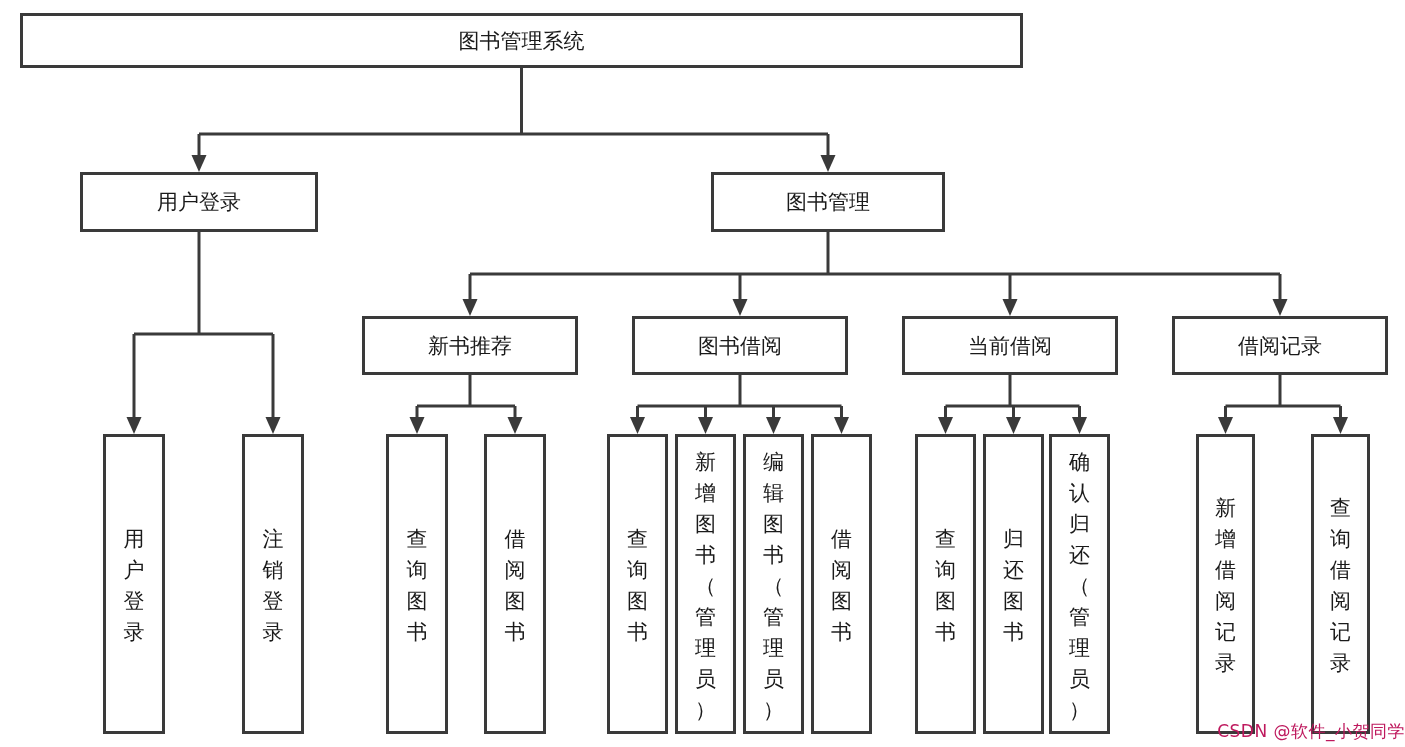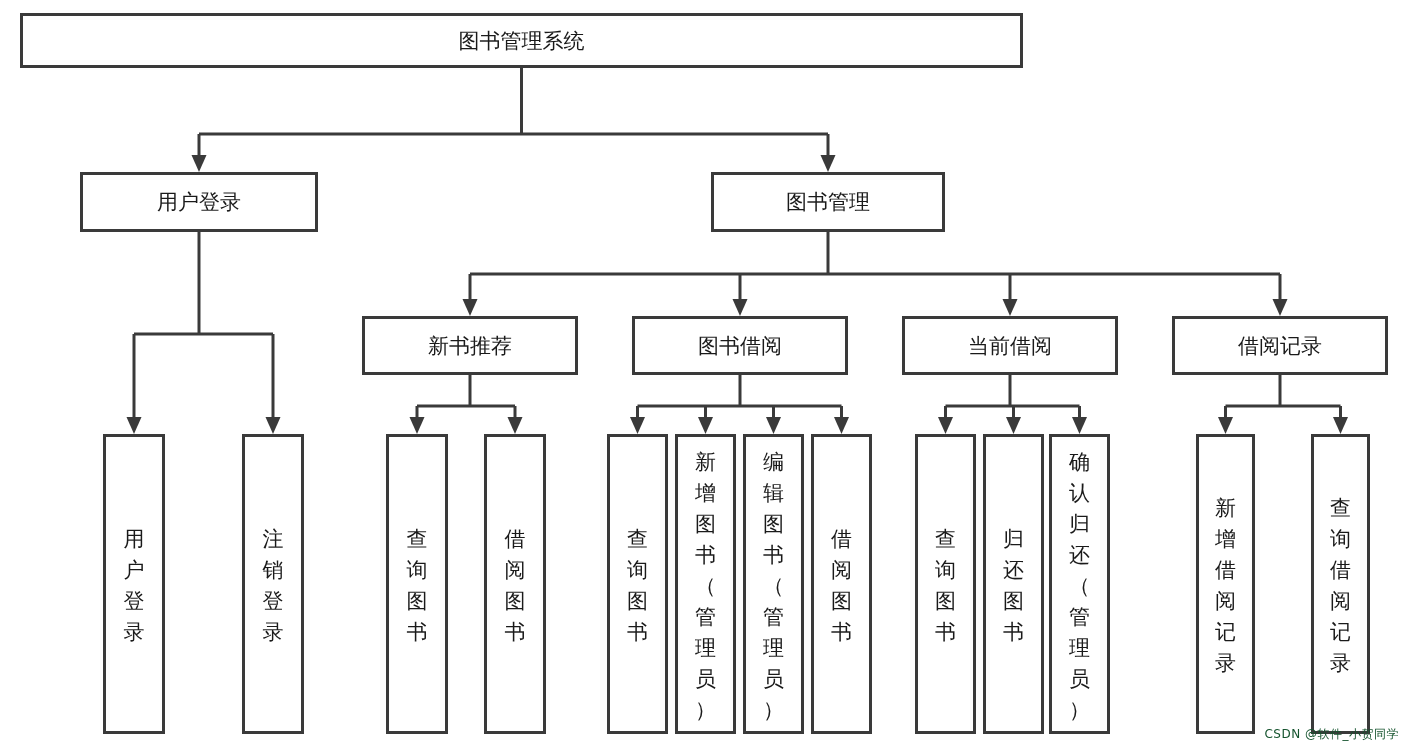--- a/index.html
+++ b/index.html
@@ -48,25 +48,25 @@
     dominant-baseline: middle;
   }
   .node-label-v {
     font-family: "DejaVu Sans", "Liberation Sans", sans-serif;
     font-size: 21px;
     fill: #1a1a1a;
     text-anchor: middle;
   }
   .watermark {
     position: absolute;
-    right: 6px;
+    right: 0;
     bottom: 4px;
     font-family: "DejaVu Sans", "Liberation Sans", sans-serif;
-    font-size: 12px;
-    color: #14532d;
+    font-size: 17px;
+    color: #be185d;
     white-space: nowrap;
     letter-spacing: 0.5px;
     pointer-events: none;
   }
 </style>
 </head>
 <body>
 
 <div id="diagram-root">
   <svg class="diagram" id="diagram-svg" viewBox="0 0 1405 747" xmlns="http://www.w3.org/2000/svg">

